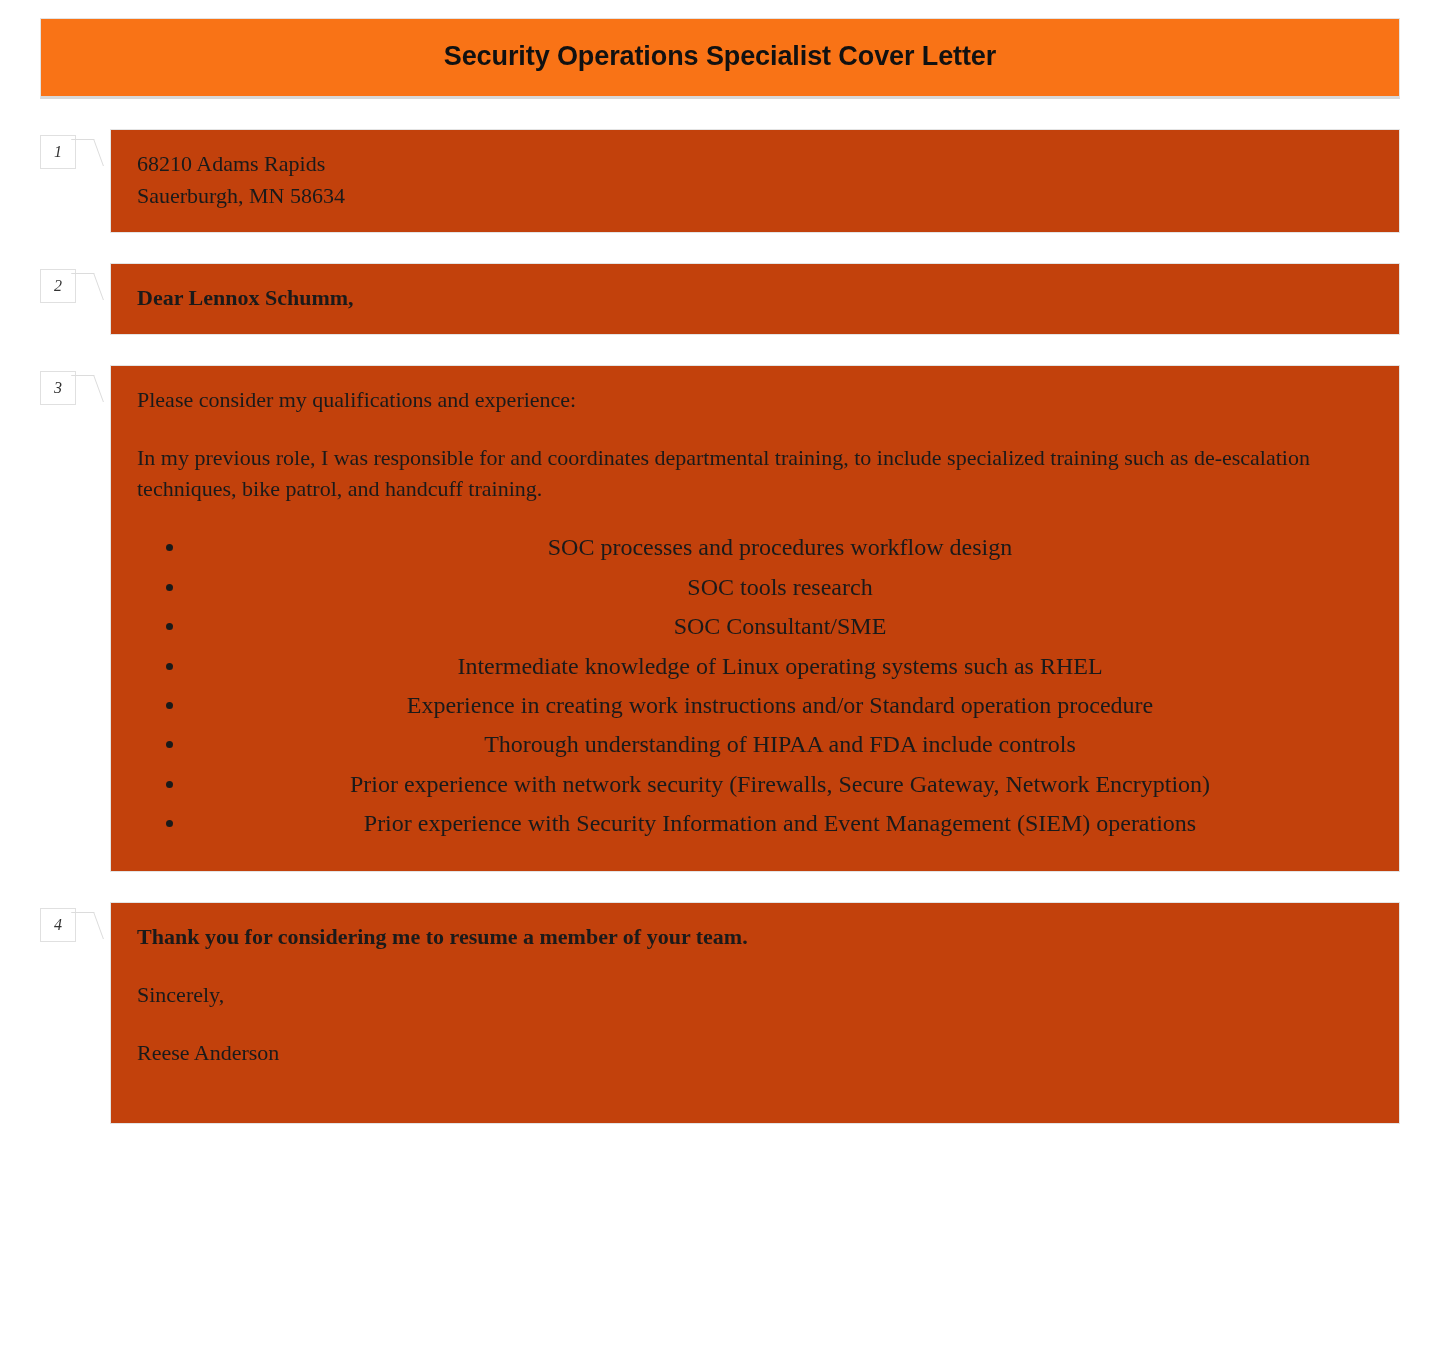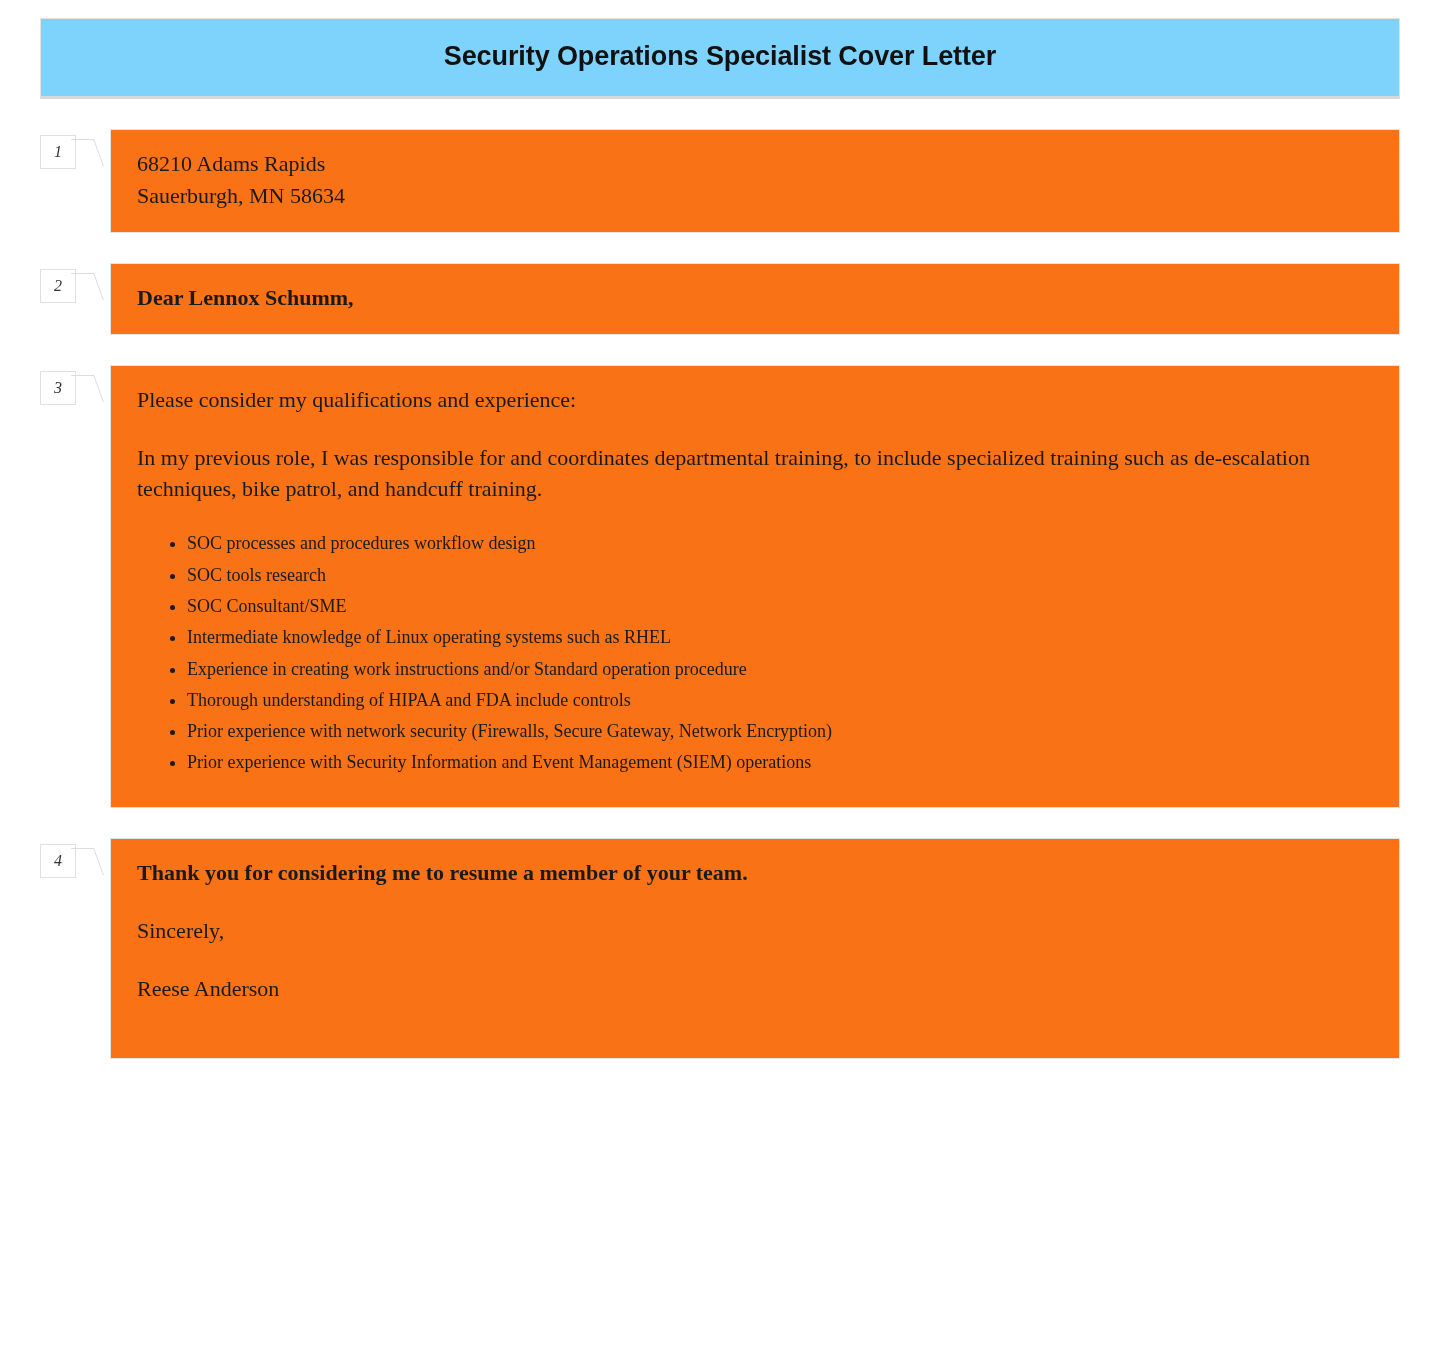--- a/index.html
+++ b/index.html
@@ -13,21 +13,21 @@
     font-family: "Liberation Serif", serif;
     color: #1a1a1a;
   }
   .page {
     width: 1440px;
     min-height: 1369px;
     padding: 18px 40px 0 40px;
   }
   
   .doc-header {
-    background: #7dd3fc;
+    background: #f97316;
     border: 1px solid #e3e3e3;
     border-bottom: 3px solid #d8d8d8;
     padding: 22px 10px 24px 10px;
     text-align: center;
   }
   .doc-header h1 {
     margin: 0;
     font-family: "Liberation Sans", sans-serif;
     font-size: 27px;
     font-weight: bold;
@@ -69,39 +69,40 @@
     top: 10px;
     width: 22px;
     height: 26px;
     border-top: 1px solid #dcdcdc;
     border-right: 1px solid #dcdcdc;
     transform: skewX(20deg);
   }
   .block-body {
     flex: 1 1 auto;
     border: 1px solid #e4e4e4;
-    background: #f97316;
+    background: #c2410c;
     padding: 18px 26px 20px 26px;
     font-size: 22px;
     line-height: 1.45;
   }
   .block-body p {
     margin: 0 0 26px 0;
   }
   .block-body p:last-child { margin-bottom: 0; }
   .addr-line { display: block; }
   .bold-line { font-weight: bold; }
   ul.quals {
     margin: 0;
     padding-left: 50px;
   }
   ul.quals li {
     margin: 0 0 7px 0;
-    font-size: 18px;
+    font-size: 24px;
     line-height: 1.35;
+    text-align: center;
   }
   ul.quals li:last-child { margin-bottom: 12px; }
   .spacer-sm { height: 8px; }
 </style>
 </head>
 <body>
 
 <div class="page">
 
   <div class="doc-header">

